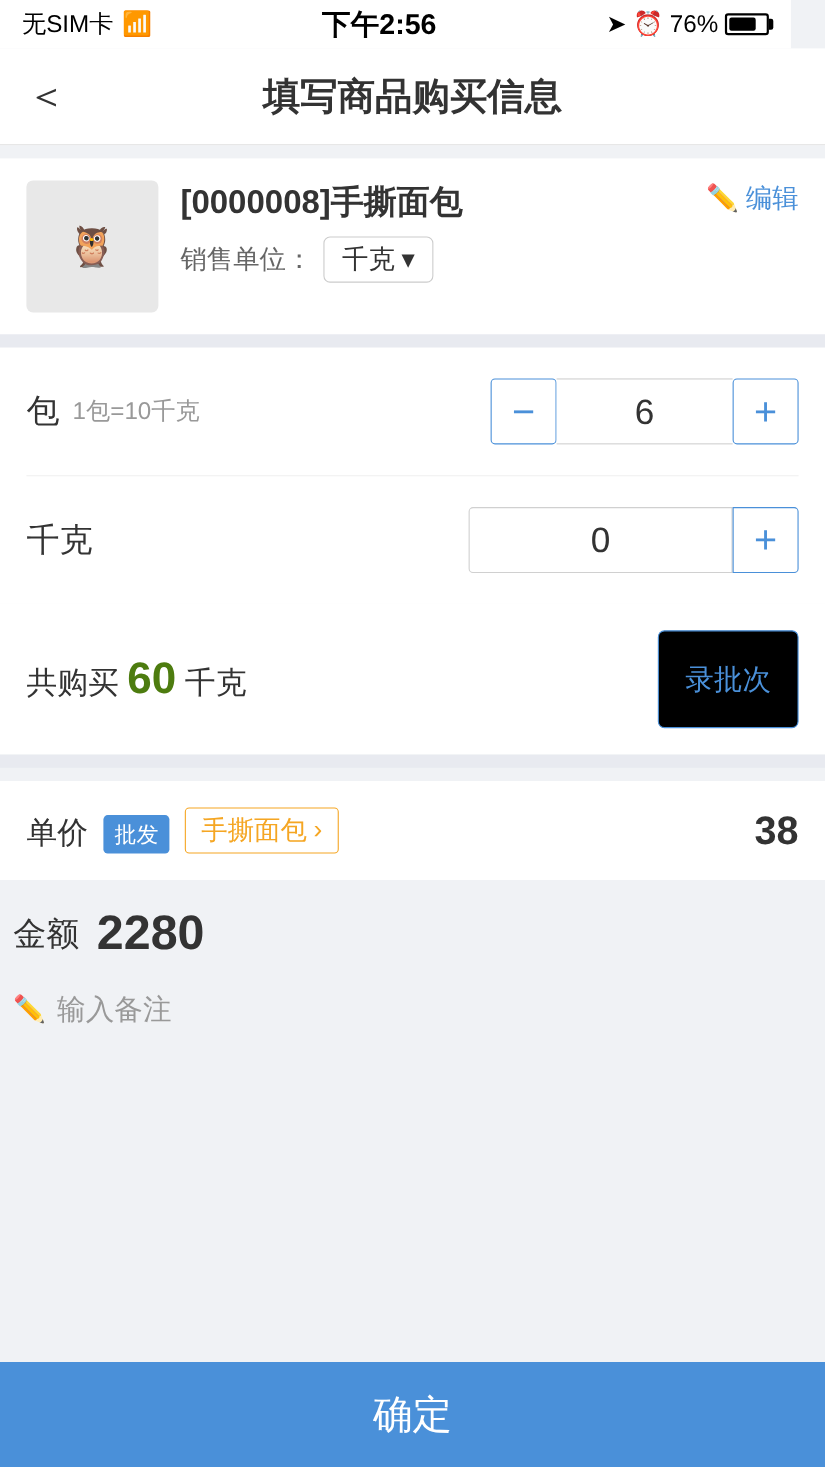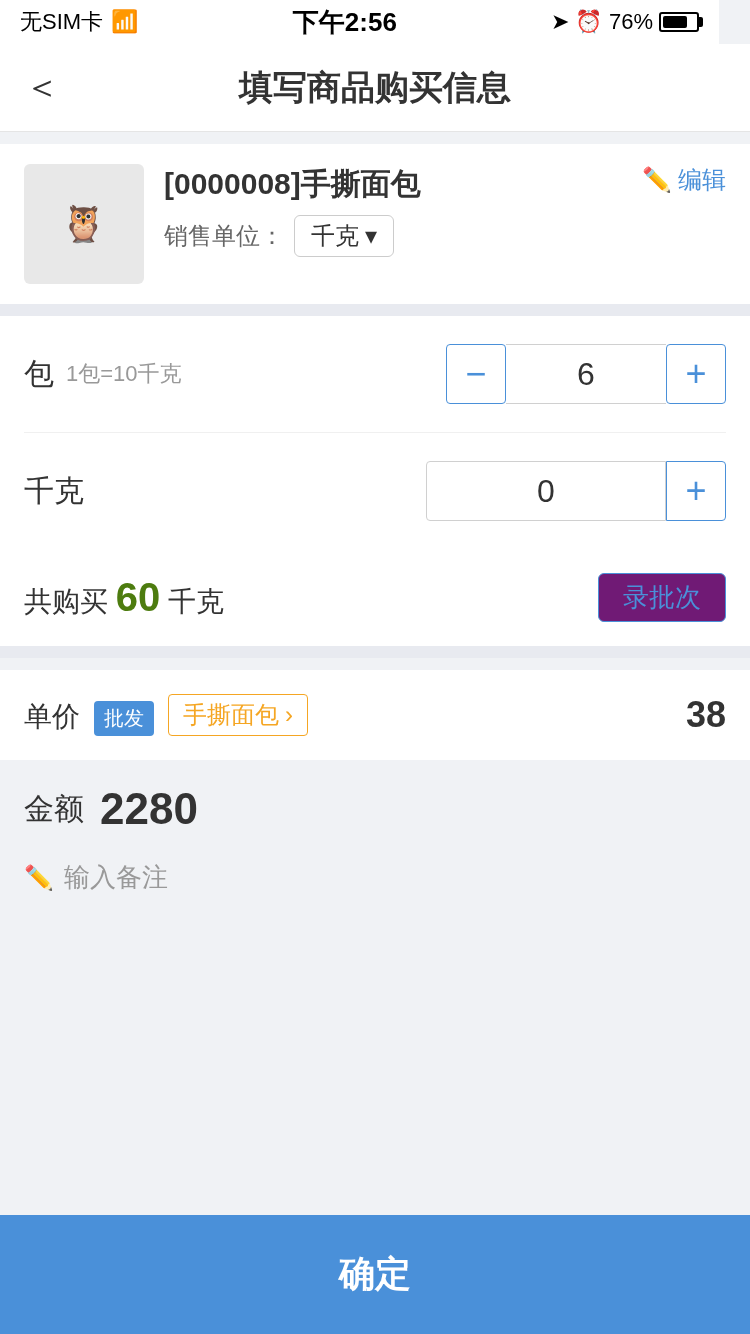--- a/index.html
+++ b/index.html
@@ -225,24 +225,24 @@
       padding: 24px 24px;
       display: flex;
       align-items: center;
       justify-content: space-between;
     }
     .summary-text { font-size: 28px; color: #333; }
     .summary-text strong { font-size: 40px; color: #4d7c0f; font-weight: 600; }
     .batch-btn {
       border: 1px solid #4a90d9;
       border-radius: 6px;
-      padding: 6px 24px;
+      padding: 26px 24px;
       font-size: 26px;
       color: #4a90d9;
-      background: #701a75;
+      background: #000000;
       cursor: pointer;
     }
 
     
     .price-section {
       background: #fff;
       padding: 24px 24px;
       display: flex;
       align-items: flex-end;
       gap: 14px;
@@ -270,21 +270,21 @@
     .price-value {
       margin-left: auto;
       font-size: 36px;
       color: #333;
       font-weight: 600;
     }
 
     
     .amount-section {
       background: #f0f2f5;
-      padding: 24px 24px 0;
+      padding: 24px 12px 0;
     }
     .amount-row {
       display: flex;
       align-items: center;
       gap: 16px;
       margin-bottom: 16px;
     }
     .amount-label { font-size: 30px; color: #333; }
     .amount-value { font-size: 44px; font-weight: 700; color: #333; text-align: center; }
     .note-row {
@@ -302,25 +302,25 @@
       flex: 1;
       min-height: 300px;
     }
 
     
     .confirm-btn {
       position: fixed;
       bottom: 0;
       left: 0;
       width: 750px;
-      height: 119px;
+      height: 96px;
       background: #4a90d9;
       color: #fff;
       font-size: 36px;
-      font-weight: 700;
+      font-weight: 400;
       display: flex;
       align-items: center;
       justify-content: center;
       cursor: pointer;
       border: none;
     }
 
     .content-wrapper {
       padding-bottom: 96px;
       background: #f0f2f5;

